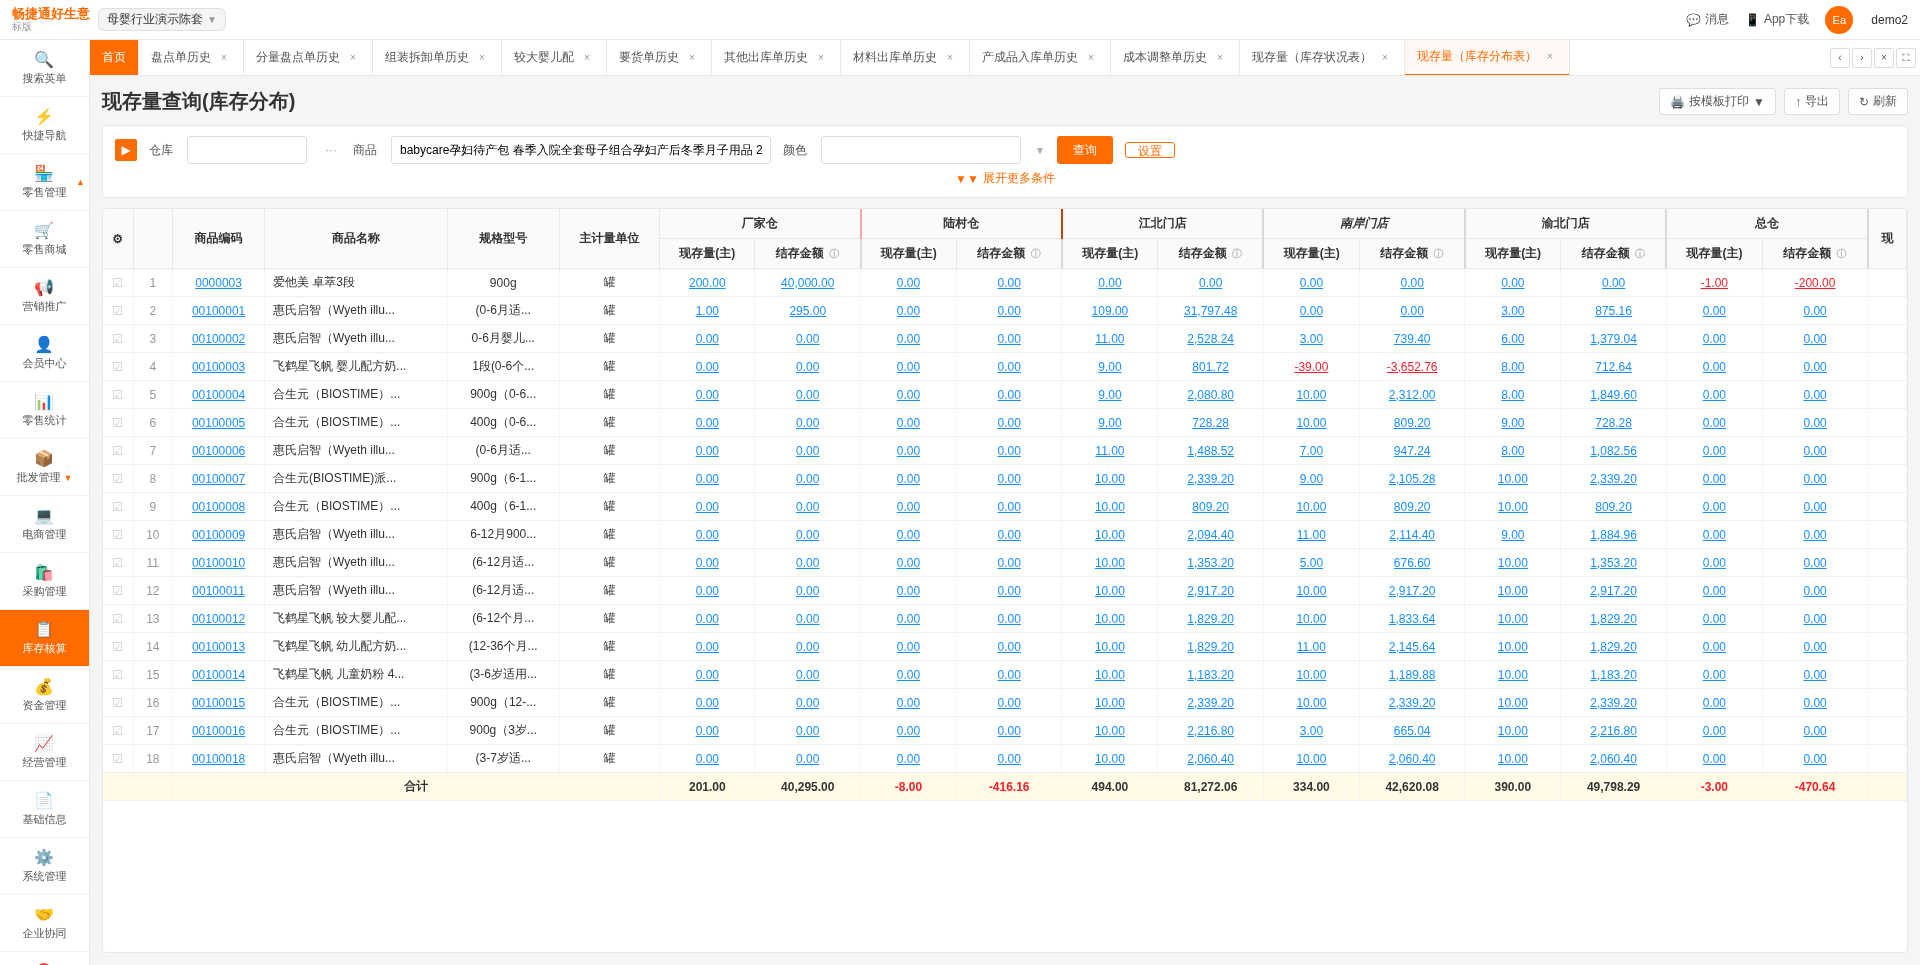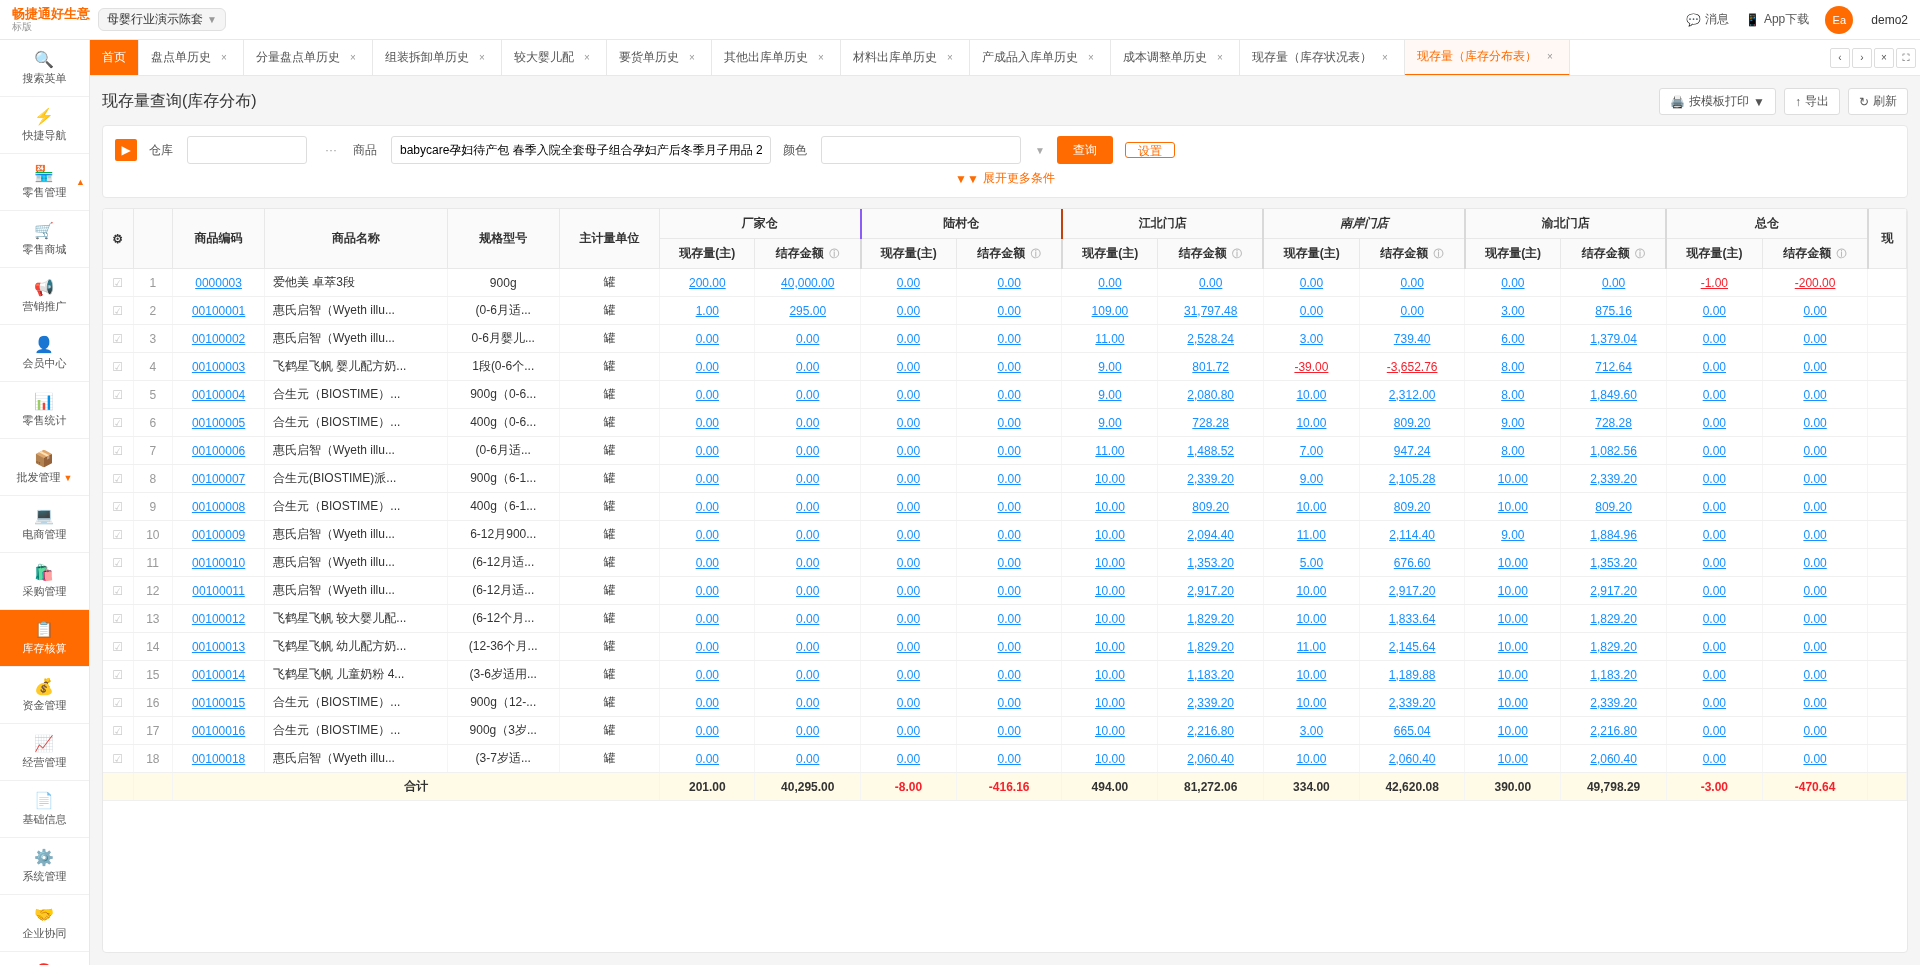--- a/index.html
+++ b/index.html
@@ -27,21 +27,21 @@
 
     
     .tab-item { height: 36px; padding: 0 12px; display: flex; align-items: center; gap: 6px; border-right: 1px solid #e8e8e8; cursor: pointer; white-space: nowrap; font-size: 12px; color: #555; flex-shrink: 0; }
     .tab-item.active { color: #ff6b00; border-bottom: 2px solid #ff6b00; background: #fff8f5; }
     .tab-close { font-size: 10px; color: #999; cursor: pointer; width: 14px; height: 14px; display: flex; align-items: center; justify-content: center; border-radius: 50%; }
     .tab-nav { display: flex; align-items: center; margin-left: auto; padding: 0 4px; gap: 2px; flex-shrink: 0; }
     .tab-nav-btn { width: 20px; height: 20px; display: flex; align-items: center; justify-content: center; cursor: pointer; border: 1px solid #ddd; border-radius: 2px; font-size: 10px; color: #555; }
 
     
     .page-header { display: flex; align-items: center; justify-content: space-between; margin-bottom: 10px; }
-    .page-title { font-size: 16px; font-weight: normal; color: #333; }
+    .page-title { font-size: 20px; font-weight: bold; color: #333; }
     .header-actions { display: flex; gap: 8px; align-items: center; }
     .header-btn { padding: 4px 10px; font-size: 12px; border: 1px solid #ddd; border-radius: 3px; cursor: pointer; background: #fff; color: #555; display: flex; align-items: center; gap: 4px; }
 
     
     .filter-area { background: #fff; border-radius: 4px; padding: 10px 12px; margin-bottom: 10px; border: 1px solid #e8e8e8; }
     .filter-row { display: flex; align-items: center; gap: 12px; }
     .filter-item { display: flex; align-items: center; gap: 14px; }
     .filter-label { color: #555; font-size: 12px; white-space: nowrap; }
     .filter-input { height: 28px; border: 1px solid #ddd; border-radius: 3px; padding: 0 8px; font-size: 12px; width: 120px; }
     .filter-input-wide { width: 380px; }
@@ -288,21 +288,21 @@
             <thead>
               <tr>
                 <th rowspan="2" style="width:30px;">
                   <span>⚙</span>
                 </th>
                 <th rowspan="2"></th>
                 <th rowspan="2">商品编码</th>
                 <th rowspan="2">商品名称</th>
                 <th rowspan="2">规格型号</th>
                 <th rowspan="2">主计量单位</th>
-                <th colspan="2" style="border-right:2px solid #8b5cf6;">厂家仓</th>
+                <th colspan="2" style="border-right:2px solid #fca5a5;">厂家仓</th>
                 <th colspan="2" style="border-right:2px solid #c2410c;">陆村仓</th>
                 <th colspan="2" style="border-right:2px solid #d9d9d9;">江北门店</th>
                 <th colspan="2" style="border-right:2px solid #d9d9d9;font-style:italic;">南岸门店</th>
                 <th colspan="2" style="border-right:2px solid #d9d9d9;">渝北门店</th>
                 <th colspan="2" style="border-right:2px solid #d9d9d9;">总仓</th>
                 <th rowspan="2">现</th>
               </tr>
               <tr>
                 <th>现存量(主)</th>
                 <th style="border-right:2px solid #d9d9d9;">结存金额 <span class="info-icon">ⓘ</span></th>

